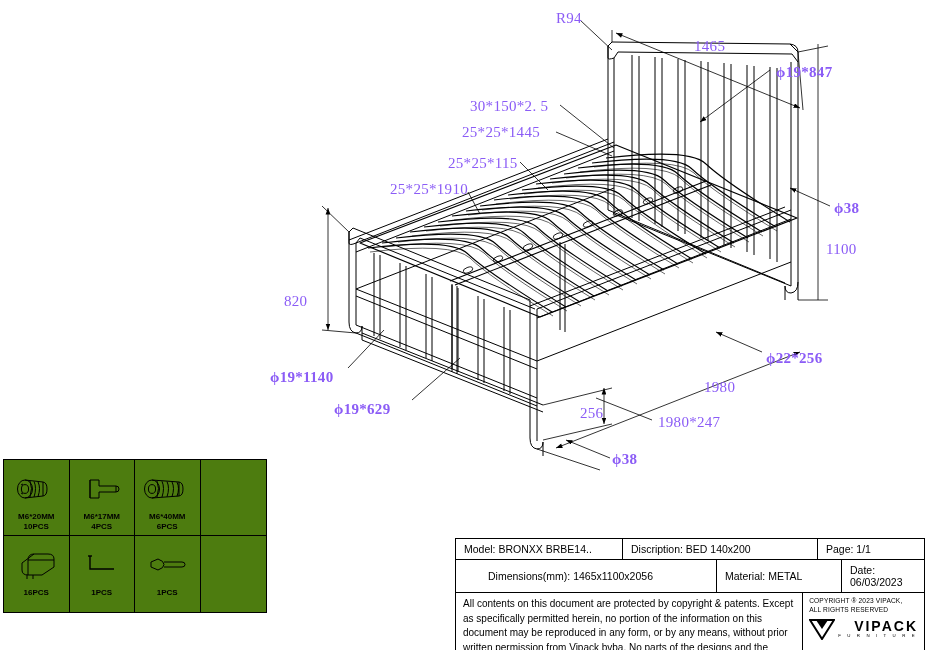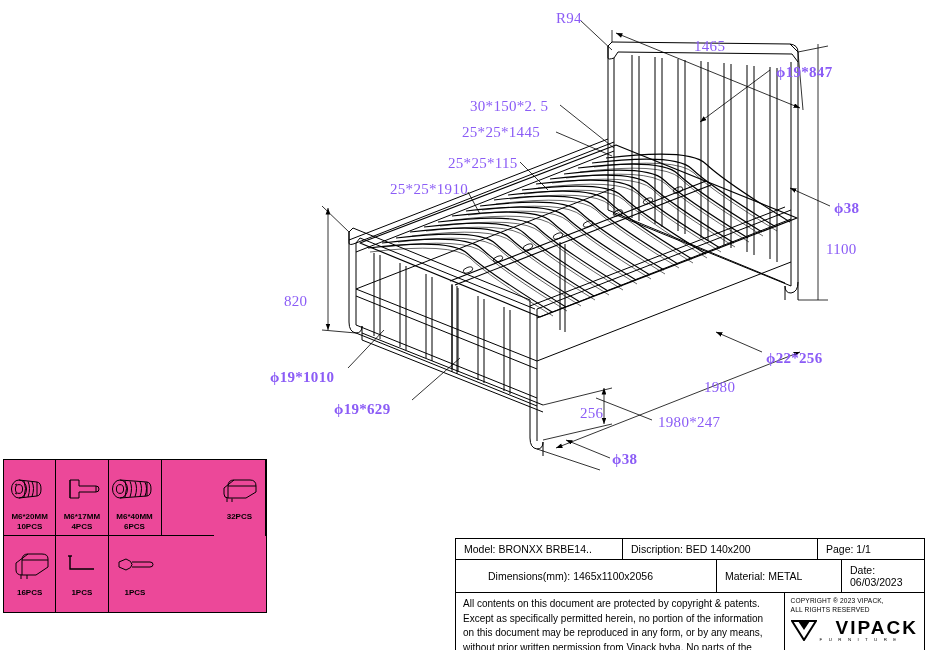--- a/index.html
+++ b/index.html
@@ -4,22 +4,22 @@
 <style>
   html,body{margin:0;padding:0;background:#ffffff;}
   body{width:930px;height:650px;position:relative;overflow:hidden;
        font-family:"Liberation Serif",serif;color:#000;}
   #canvas{position:absolute;left:0;top:0;width:930px;height:650px;}
   .dim{position:absolute;font-family:"Liberation Serif",serif;font-size:15px;
        letter-spacing:.3px;white-space:nowrap;color:#8b5cf6;}
 
   
   #legend{position:absolute;left:3px;top:459px;width:262px;height:152px;
-          border:1px solid #000;display:grid;grid-template-columns:repeat(5,1fr);
-          grid-template-rows:1fr 1fr;background:#ec4899;}
+          border:1px solid #000;display:grid;grid-template-columns:repeat(4,1fr);
+          grid-template-rows:1fr 1fr;background:#4d7c0f;}
   .pcell{border-right:1px solid #000;border-bottom:1px solid #000;
          display:flex;flex-direction:column;align-items:center;justify-content:flex-start;
          padding-top:7px;box-sizing:border-box;position:relative;}
   .pcell:nth-child(4),.pcell:nth-child(8){border-right:none;}
   .pcell:nth-child(n+5){border-bottom:none;}
   .picon{height:44px;display:flex;align-items:center;justify-content:center;}
   .plabel{font-family:"Liberation Sans",sans-serif;font-size:8px;font-weight:bold;
           text-align:center;line-height:1.25;margin-top:1px;white-space:pre-line;}
 
   
@@ -32,21 +32,21 @@
          border-right:1.4px solid #000;box-sizing:border-box;}
   .tcell:last-child{border-right:none;}
   .r1c1{width:167px;} .r1c2{width:195px;} .r1c3{flex:1;}
   .r2c1{width:237px;margin-left:24px;} .r2c2{width:125px;} .r2c3{flex:1;}
   .r3c1{width:362px;padding:4px 7px;align-items:flex-start;}
   .r3c2{flex:1;flex-direction:column;align-items:flex-start;padding:4px 6px;}
   .legalese{font-size:10px;line-height:1.45;text-align:left;}
   .copyline{font-size:6.6px;line-height:1.3;letter-spacing:.15px;}
   .brand{display:flex;align-items:center;gap:3px;margin-top:4px;}
   .brandtxt{display:flex;flex-direction:column;line-height:1;}
-  .brandname{font-size:19px;font-weight:bold;letter-spacing:2px;margin-left:16px;}
+  .brandname{font-size:14px;font-weight:bold;letter-spacing:2px;margin-left:16px;}
   .brandsub{font-size:4.4px;letter-spacing:2.6px;margin-top:1px;}
 </style>
 </head>
 <body>
 
 <svg id="canvas" viewBox="0 0 930 650" xmlns="http://www.w3.org/2000/svg">
   <defs>
     <marker id="ar" markerWidth="9" markerHeight="9" refX="8" refY="3" orient="auto" markerUnits="strokeWidth">
       <path d="M0,0 L8,3 L0,6 z" fill="#000"></path>
     </marker>
@@ -258,21 +258,21 @@
 <div class="dim" style="left:694px;top:38px;">1465</div>
 <div class="dim" style="left:776px;top:64px;font-weight:bold;">ϕ19*847</div>
 <div class="dim" style="left:470px;top:98px;">30*150*2. 5</div>
 <div class="dim" style="left:462px;top:124px;">25*25*1445</div>
 <div class="dim" style="left:448px;top:155px;">25*25*115</div>
 <div class="dim" style="left:390px;top:181px;">25*25*1910</div>
 <div class="dim" style="left:834px;top:200px;font-weight:bold;">ϕ38</div>
 <div class="dim" style="left:826px;top:241px;">1100</div>
 <div class="dim" style="left:284px;top:258px;margin-top:35px;">820</div>
 <div class="dim" style="left:766px;top:350px;font-weight:bold;">ϕ22*256</div>
-<div class="dim" style="left:270px;top:369px;font-weight:bold;">ϕ19*1010</div>
+<div class="dim" style="left:270px;top:369px;font-weight:bold;">ϕ19*1140</div>
 <div class="dim" style="left:704px;top:379px;">1980</div>
 <div class="dim" style="left:334px;top:401px;font-weight:bold;">ϕ19*629</div>
 <div class="dim" style="left:580px;top:405px;">256</div>
 <div class="dim" style="left:658px;top:414px;">1980*247</div>
 <div class="dim" style="left:612px;top:451px;font-weight:bold;">ϕ38</div>
 
 <div id="legend">
 
   <div class="pcell">
     <div class="picon">
@@ -313,31 +313,20 @@
     </div>
     <div class="plabel">M6*40MM
 6PCS</div>
   </div>
 
   <div class="pcell">
     <div class="picon"></div>
     <div class="plabel"></div>
   </div>
 
-  <div class="pcell">
-    <div class="picon">
-      <svg width="46" height="30" viewBox="0 0 46 30" fill="none" stroke="#000" stroke-width="1">
-        <path d="M8,14 L18,6 L34,6 Q40,6 40,12 L40,18 L30,24 L12,24 Q8,24 8,20 Z"></path>
-        <path d="M18,6 Q12,6 12,12 L12,24"></path>
-        <path d="M12,12 L40,12"></path>
-        <path d="M11,24 L11,28 M16,24.5 L16,28"></path>
-      </svg>
-    </div>
-    <div class="plabel">32PCS</div>
-  </div>
 
   <div class="pcell">
     <div class="picon">
       <svg width="48" height="32" viewBox="0 0 48 32" fill="none" stroke="#000" stroke-width="1">
         <path d="M10,14 L22,5 L36,5 Q42,5 42,10 L42,18 L30,26 L16,26 Q10,26 10,21 Z"></path>
         <path d="M22,5 Q16,5 16,11 L16,26"></path>
         <path d="M16,11 L42,11"></path>
         <path d="M15,26 L15,30 M21,26 L21,30"></path>
       </svg>
     </div>

